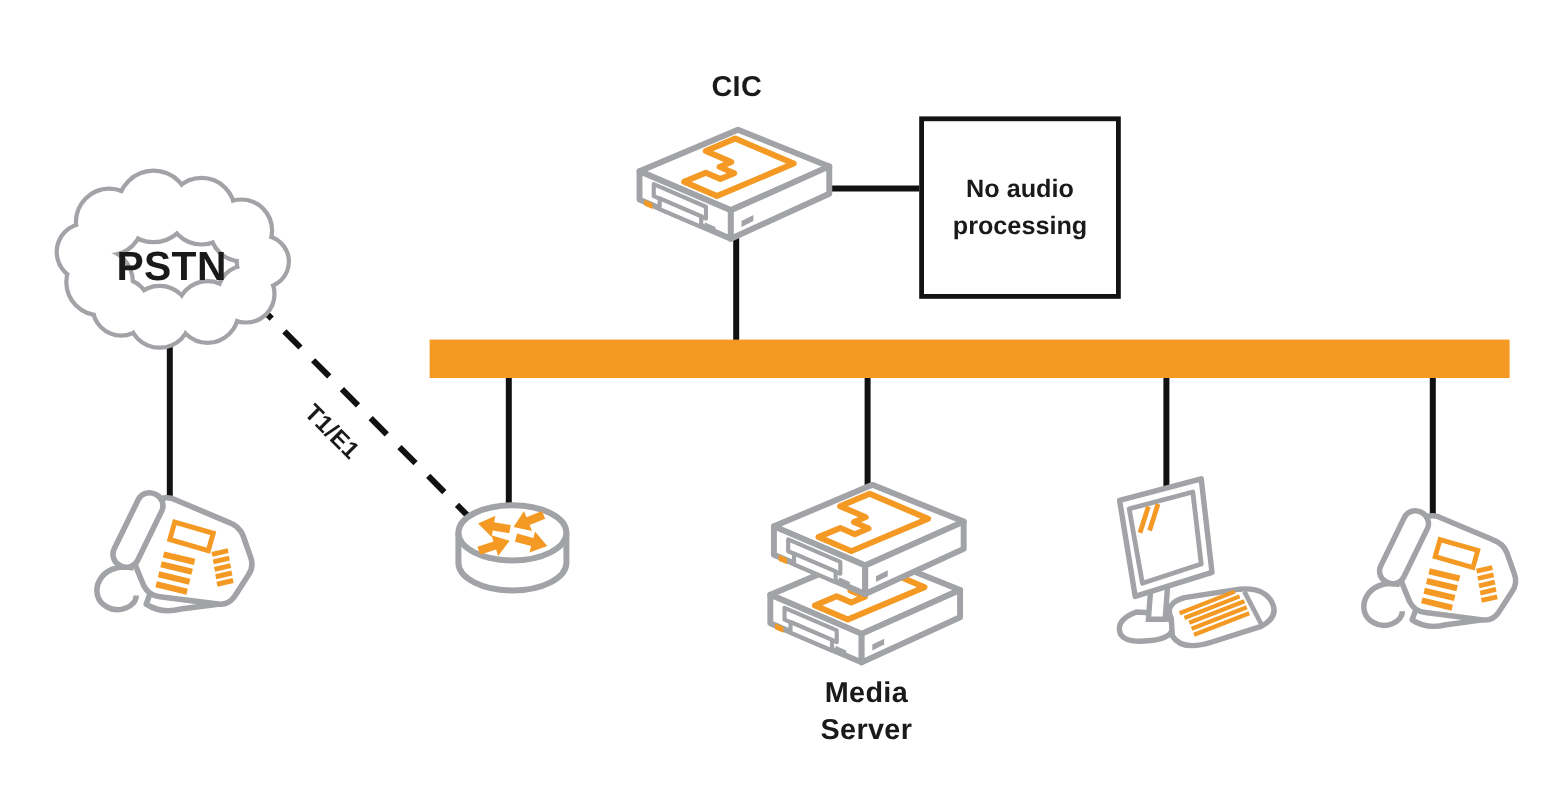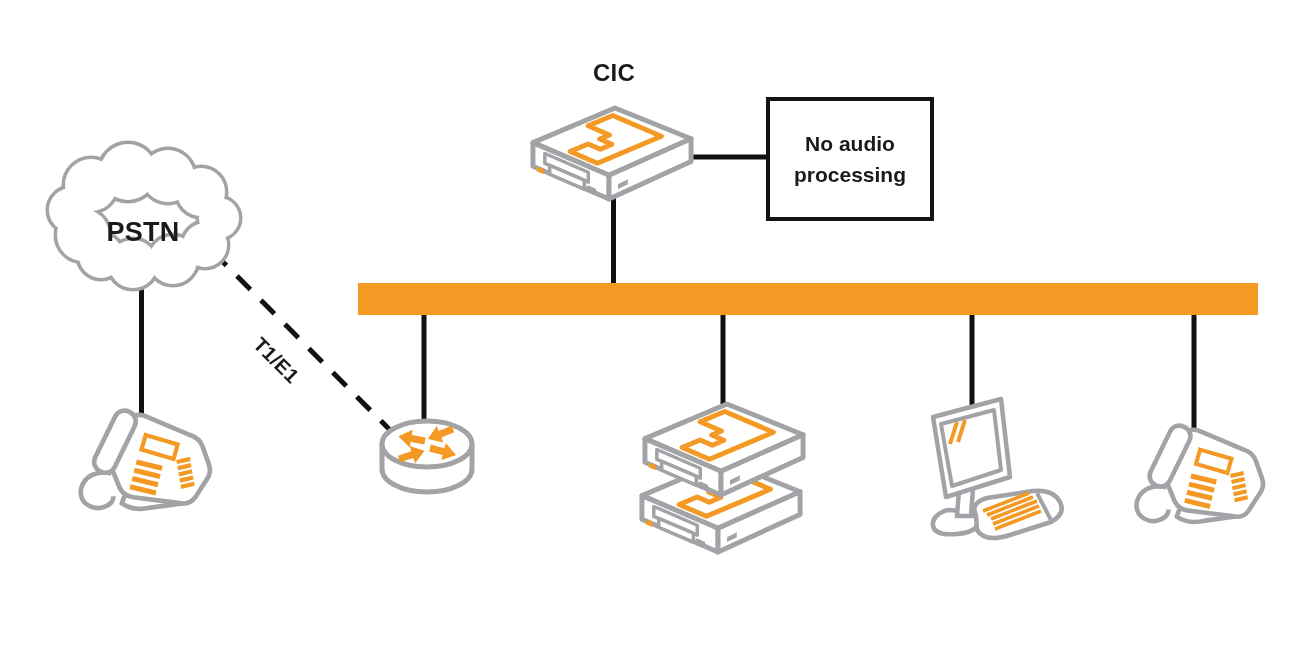--- a/index.html
+++ b/index.html
@@ -18,30 +18,30 @@
     background:#F49A24;
   }
   .lbl{
     position:absolute;
     color:#1a1a1a;
     font-weight:700;
     text-align:center;
     letter-spacing:.3px;
     line-height:1.25;
   }
-  .lbl-pstn{left:53px;top:216px;width:180px;font-size:27px;}
+  .lbl-pstn{left:53px;top:201px;width:180px;font-size:34px;}
   .lbl-cic{left:564px;top:58px;width:100px;font-size:24px;text-align:center;}
   .lbl-media{left:662px;top:562px;width:120px;font-size:24px;line-height:1.3;}
   .lbl-t1e1{
     left:226px;top:348px;width:100px;font-size:20px;
     transform:rotate(45deg);
   }
   .note-box{
     position:absolute;
-    left:766px;top:97px;width:168px;height:124px;
+    left:766px;top:97px;width:168px;height:152px;
     box-sizing:border-box;
     border:4px solid #131313;
     background:#ffffff;
     display:flex;align-items:center;justify-content:center;
     text-align:center;
     font-size:21px;font-weight:700;color:#1a1a1a;
     line-height:1.5;
     padding:0 16px;
   }
 </style>
@@ -192,15 +192,16 @@
     </svg>
 
   <svg class="icon" style="left:1126px;top:420px;width:142px;height:112px" viewBox="0 0 140 110">
       <use href="#sym-phone"></use>
     </svg>
 
   <div class="note-box">No audio processing</div>
 
   <div class="lbl lbl-pstn">PSTN</div>
   <div class="lbl lbl-cic">CIC</div>
+  <div class="lbl lbl-media">Media Server</div>
   <div class="lbl lbl-t1e1">T1/E1</div>
 
 </div>
 
 </body></html>

